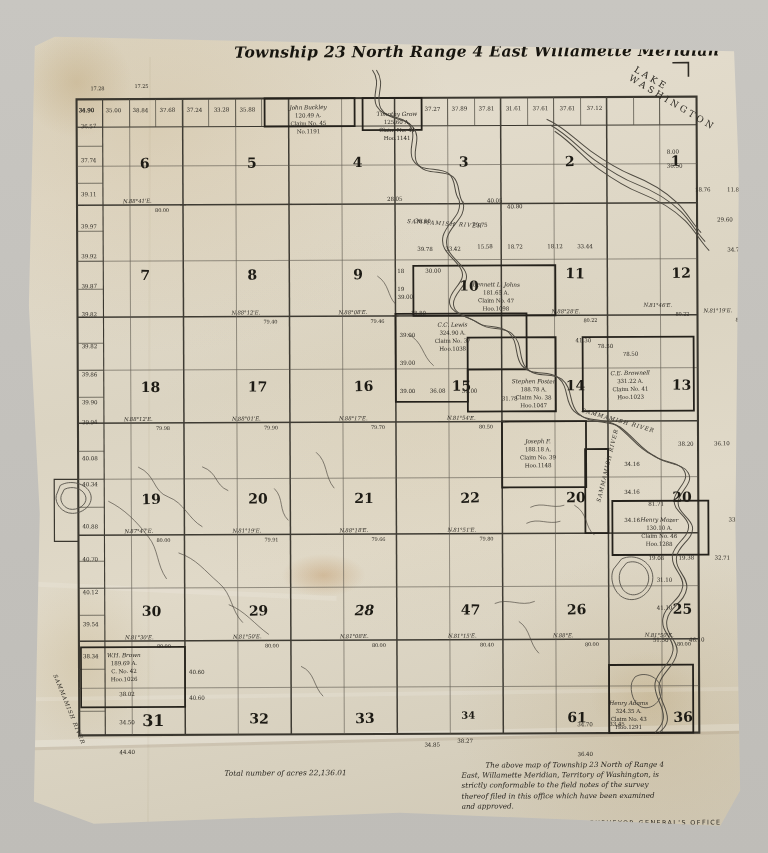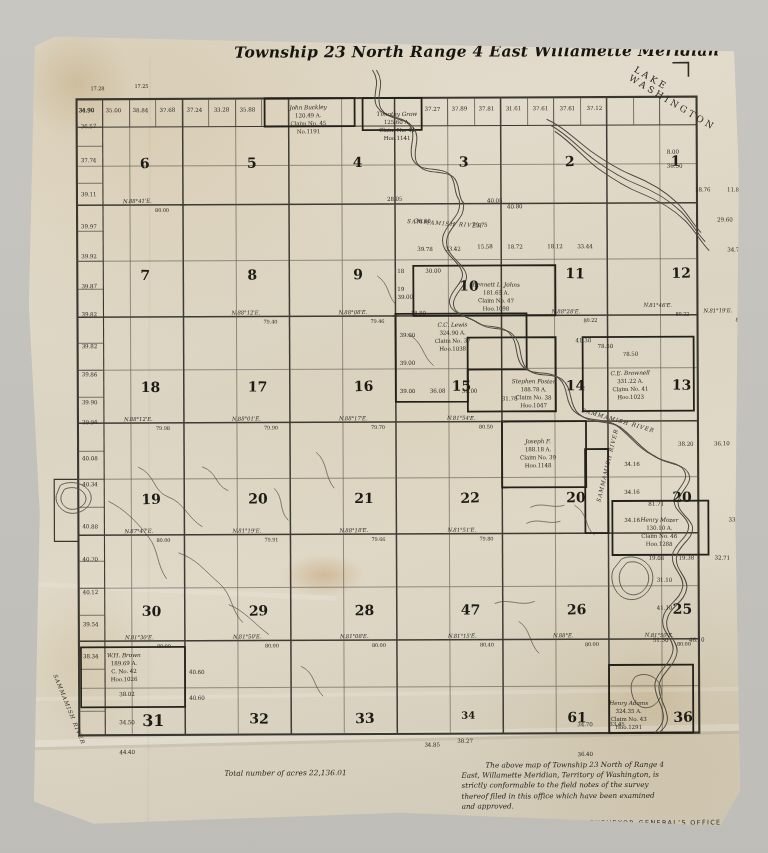--- a/index.html
+++ b/index.html
@@ -286,21 +286,21 @@
           <div class="secnum" style="left: 488px; top: 308px; font-size: 14px; transform: rotate(0.45deg);">14</div>
           <div class="secnum" style="left: 594px; top: 308px; font-size: 14px; transform: rotate(1.35deg);">13</div>
           <div class="secnum" style="left: 63px; top: 420px; font-size: 14px; transform: rotate(-0.9deg);">19</div>
           <div class="secnum" style="left: 170px; top: 420px; font-size: 14px; transform: rotate(0deg);">20</div>
           <div class="secnum" style="left: 276px; top: 420px; font-size: 14px; transform: rotate(0.9deg);">21</div>
           <div class="secnum" style="left: 382px; top: 420px; font-size: 14px; transform: rotate(-1.35deg);">22</div>
           <div class="secnum" style="left: 488px; top: 420px; font-size: 14px; transform: rotate(-0.45deg);">20</div>
           <div class="secnum" style="left: 594px; top: 420px; font-size: 14px; transform: rotate(0.45deg);">20</div>
           <div class="secnum" style="left: 63px; top: 532px; font-size: 14px; transform: rotate(1.35deg);">30</div>
           <div class="secnum" style="left: 170px; top: 532px; font-size: 14px; transform: rotate(-0.9deg);">29</div>
-          <div class="secnum" style="left: 276px; top: 532px; font-size: 14px; transform: rotate(0deg);">28</div>
+          <div class="secnum" style="left: 276px; top: 532px; font-size: 14px; transform: rotate(0deg); font-style: italic;">28</div>
           <div class="secnum" style="left: 382px; top: 532px; font-size: 14px; transform: rotate(0.9deg);">47</div>
           <div class="secnum" style="left: 488px; top: 532px; font-size: 14px; transform: rotate(-1.35deg);">26</div>
           <div class="secnum" style="left: 594px; top: 532px; font-size: 14px; transform: rotate(-0.45deg);">25</div>
           <div class="secnum" style="left: 63px; top: 640px; font-size: 16px; transform: rotate(0.45deg);">31</div>
           <div class="secnum" style="left: 170px; top: 640px; font-size: 14px; transform: rotate(1.35deg);">32</div>
           <div class="secnum" style="left: 276px; top: 640px; font-size: 14px; transform: rotate(-0.9deg);">33</div>
           <div class="secnum" style="left: 382px; top: 640px; font-size: 10px; transform: rotate(0deg);">34</div>
           <div class="secnum" style="left: 488px; top: 640px; font-size: 14px; transform: rotate(0.9deg);">61</div>
           <div class="secnum" style="left: 594px; top: 640px; font-size: 14px; transform: rotate(-1.35deg);">36</div>
         </div>

